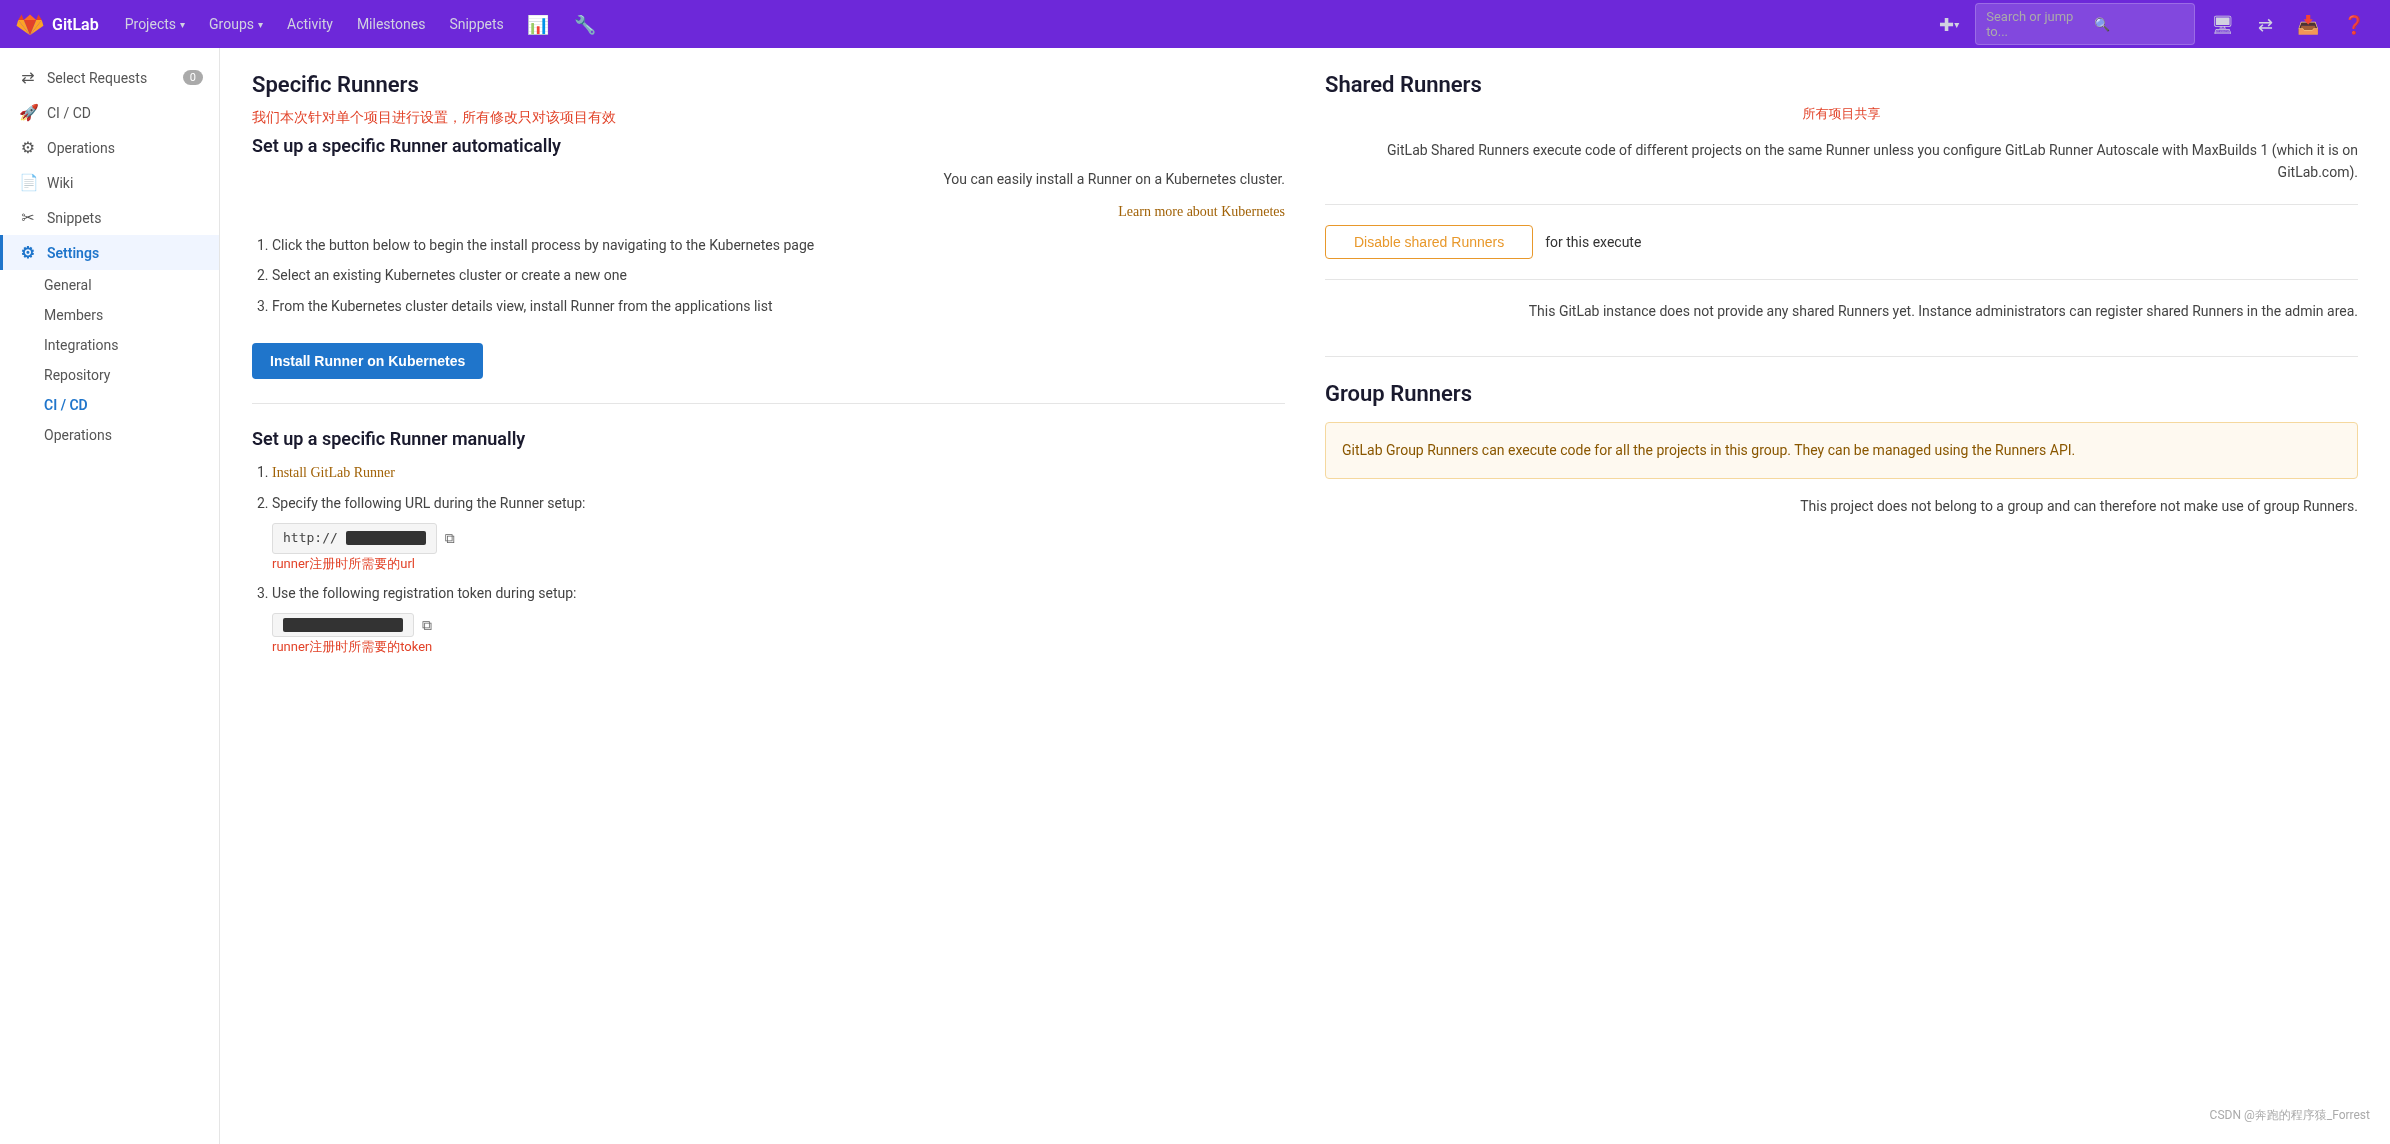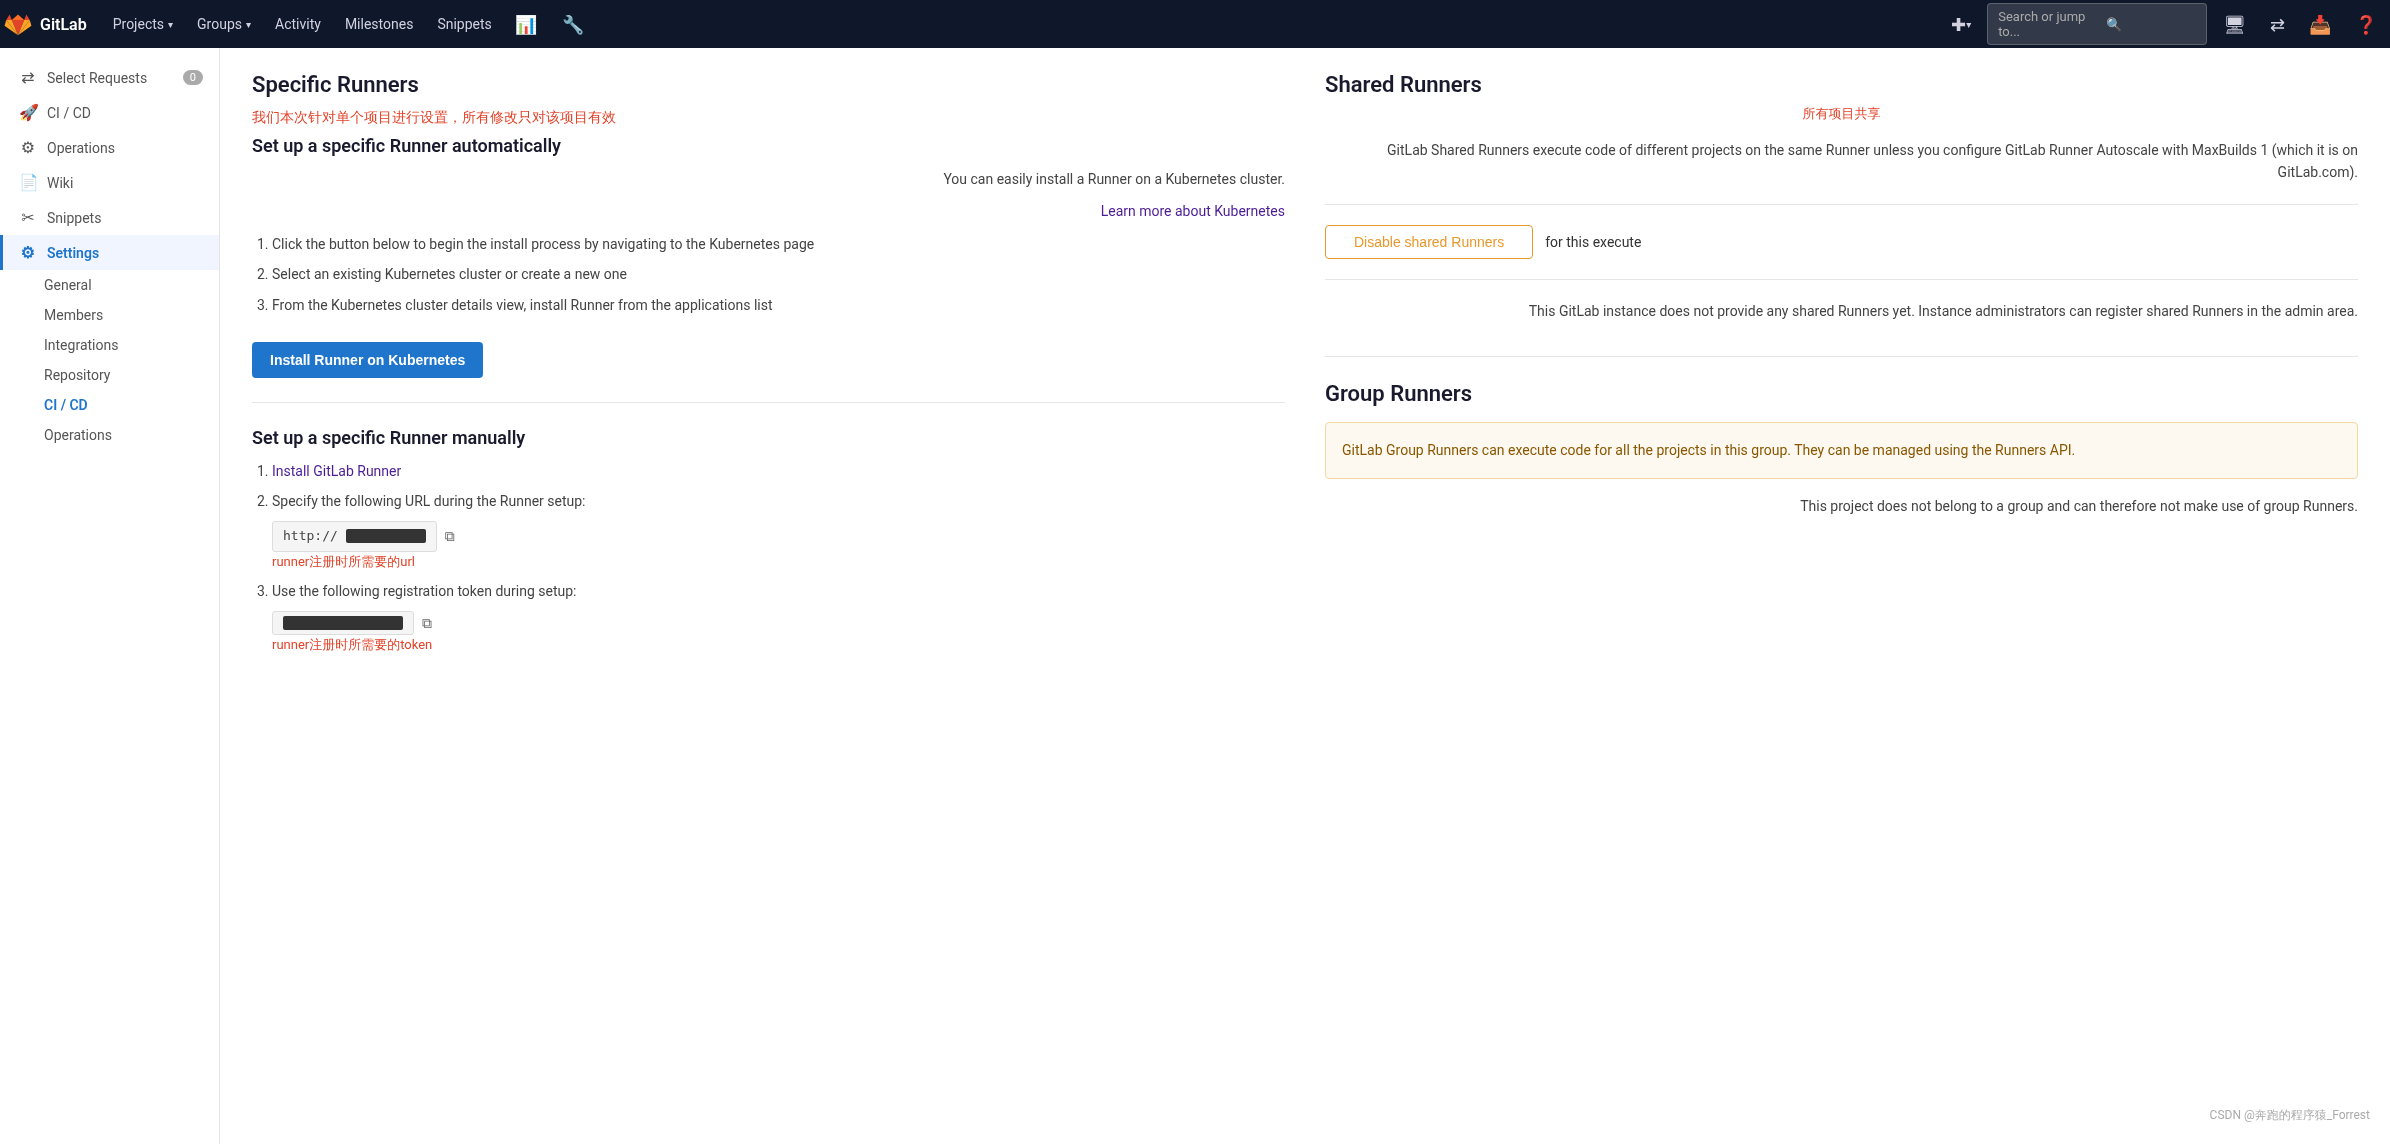--- a/index.html
+++ b/index.html
@@ -1,24 +1,24 @@
 <!DOCTYPE html>
 <html><head>
   <meta charset="utf-8">
   <style>
     * { box-sizing: border-box; margin: 0; padding: 0; }
     body { font-family: -apple-system, BlinkMacSystemFont, 'Segoe UI', Roboto, sans-serif; font-size: 14px; color: #333; background: #fff; }
 
     
     .navbar {
-      background: #0f172a;
+      background: #6d28d9;
       height: 48px;
       display: flex;
       align-items: center;
-      padding: 0 4px;
+      padding: 0 16px;
       gap: 8px;
       position: fixed;
       top: 0; left: 0; right: 0;
       z-index: 1000;
     }
     .navbar-brand {
       display: flex;
       align-items: center;
       gap: 8px;
       color: #fff;
@@ -165,21 +165,21 @@
 
     .content-block {
       padding-bottom: 24px;
       border-bottom: 1px solid #e5e5e5;
       margin-bottom: 24px;
     }
     .content-block:last-child { border-bottom: none; }
 
     p { line-height: 1.6; color: #444; margin-bottom: 10px; text-align: right; }
 
-    .link { color: #4c1d95; text-decoration: none; cursor: pointer; }
+    .link { color: #a16207; text-decoration: none; cursor: pointer; font-family: Liberation Serif, serif; }
 
     ol { padding-left: 20px; margin: 10px 0; }
     ol li { margin-bottom: 8px; line-height: 1.6; color: #444; }
 
     .btn-primary {
       background: #1f75cb;
       color: #fff;
       border: none;
       padding: 10px 18px;
       border-radius: 4px;

